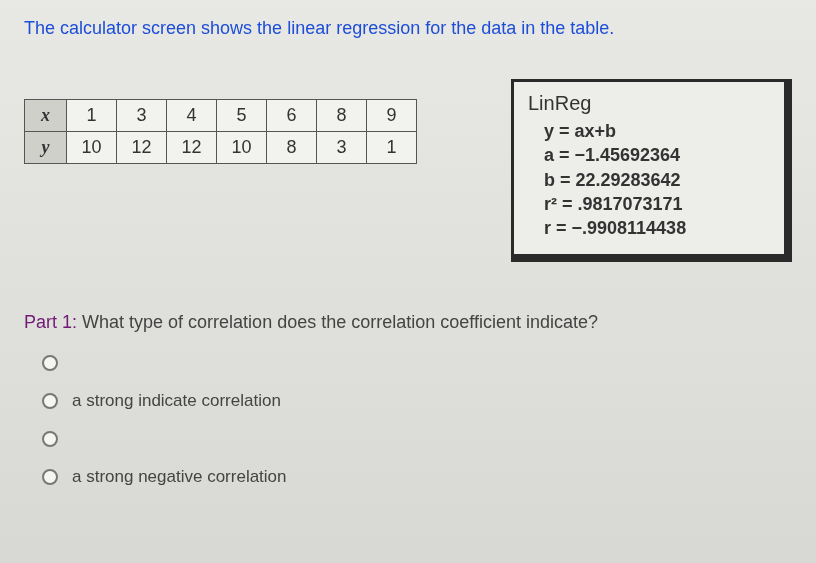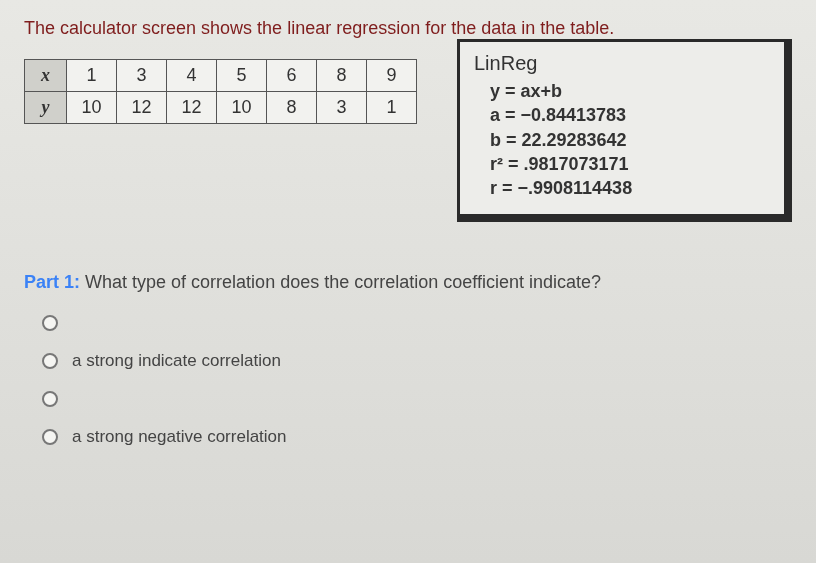--- a/index.html
+++ b/index.html
@@ -7,21 +7,22 @@
     width: 816px;
     height: 563px;
     background: linear-gradient(180deg, #e8e8e4 0%, #d8d8d4 100%);
     font-family: Arial, Helvetica, sans-serif;
     color: #333;
     padding: 18px 24px;
     overflow: hidden;
   }
   .prompt {
     font-size: 18px;
-    color: #7f1d1d;
+    color: #1d4ed8;
+    margin-bottom: 40px;
   }
   .row-mid {
     display: flex;
     align-items: flex-start;
     justify-content: space-between;
     margin-bottom: 50px;
   }
   table.data {
     border-collapse: collapse;
     margin-top: 20px;
@@ -40,40 +41,40 @@
     font-weight: bold;
     font-family: "Times New Roman", serif;
     width: 42px;
   }
   .calc-frame {
     border: 3px solid #2a2a2a;
     border-right-width: 8px;
     border-bottom-width: 8px;
     background: #ededea;
     padding: 10px 28px 14px 14px;
-    width: 335px;
+    width: 281px;
   }
   .calc-title {
     font-size: 20px;
     margin-bottom: 4px;
     font-family: Arial, sans-serif;
   }
   .calc-lines {
     padding-left: 16px;
     font-size: 18px;
     line-height: 1.35;
     font-family: Arial, sans-serif;
     font-weight: bold;
   }
   .part-label {
     font-size: 18px;
     color: #444;
     margin-bottom: 22px;
   }
-  .part-label b { font-weight: bold; color: #3b82f6; }
+  .part-label b { font-weight: normal; color: #701a75; }
   .options { padding-left: 18px; }
   .option {
     display: flex;
     align-items: center;
     margin-bottom: 20px;
     font-size: 17px;
     color: #444;
   }
   .radio {
     width: 16px;
@@ -113,21 +114,21 @@
       <td>3</td>
       <td>1</td>
     </tr>
   </tbody>
     </table>
 
   <div class="calc-frame">
     <div class="calc-title">LinReg</div>
     <div class="calc-lines">
       <div>y = ax+b</div>
-      <div>a = −0.84413783</div>
+      <div>a = −1.45692364</div>
       <div>b = 22.29283642</div>
       <div>r² = .9817073171</div>
       <div>r  = −.9908114438</div>
     </div>
   </div>
 </div>
 
 <div class="part-label">
   <b>Part 1:</b>
   <span>What type of correlation does the correlation coefficient indicate?</span>

